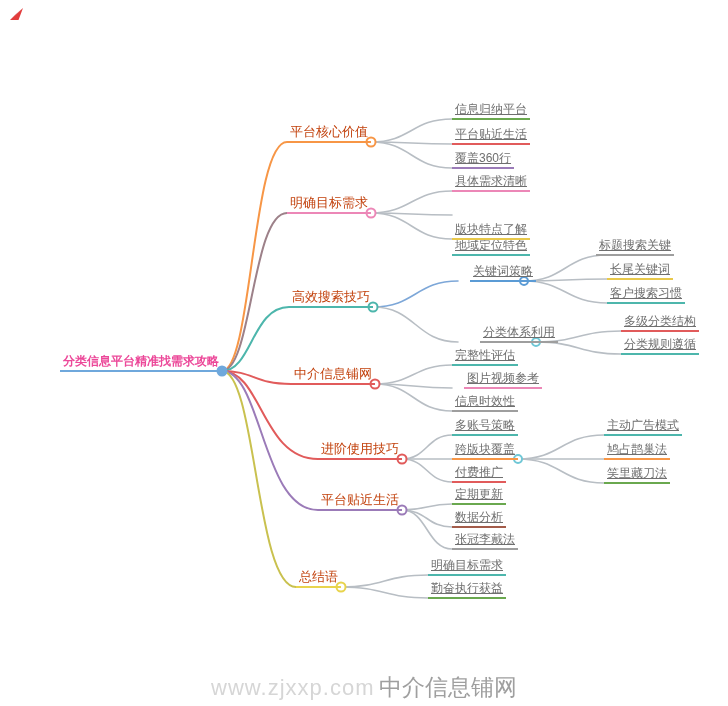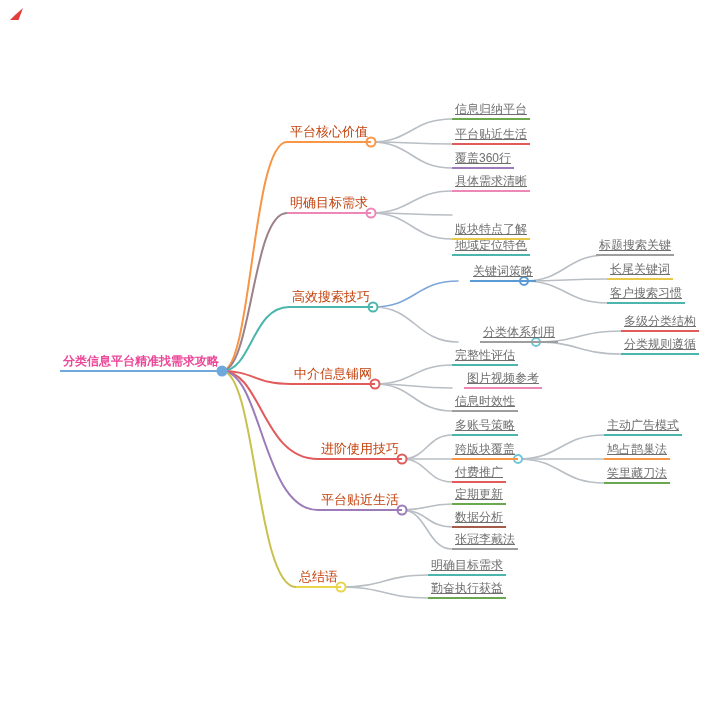--- a/index.html
+++ b/index.html
@@ -123,14 +123,18 @@
   <div class="mnode leaf" style="left: 604px; top: 441px; border-bottom-color: rgb(247, 150, 70);">鸠占鹊巢法</div>
   <div class="mnode leaf" style="left: 604px; top: 465px; border-bottom-color: rgb(106, 168, 79);">笑里藏刀法</div>
 
   <div class="mnode leaf" style="left: 452px; top: 486px; border-bottom-color: rgb(106, 168, 79);">定期更新</div>
   <div class="mnode leaf" style="left: 452px; top: 509px; border-bottom-color: rgb(163, 92, 74);">数据分析</div>
   <div class="mnode leaf" style="left: 452px; top: 531px; border-bottom-color: rgb(158, 158, 158);">张冠李戴法</div>
 
   <div class="mnode leaf" style="left: 428px; top: 557px; border-bottom-color: rgb(77, 182, 172);">明确目标需求</div>
   <div class="mnode leaf" style="left: 428px; top: 580px; border-bottom-color: rgb(106, 168, 79);">勤奋执行获益</div>
 
+  <div class="watermark">
+    <span class="wm-url">www.zjxxp.com</span>
+    <span class="wm-site">中介信息铺网</span>
+  </div>
 
 </div>
 
 </body></html>

